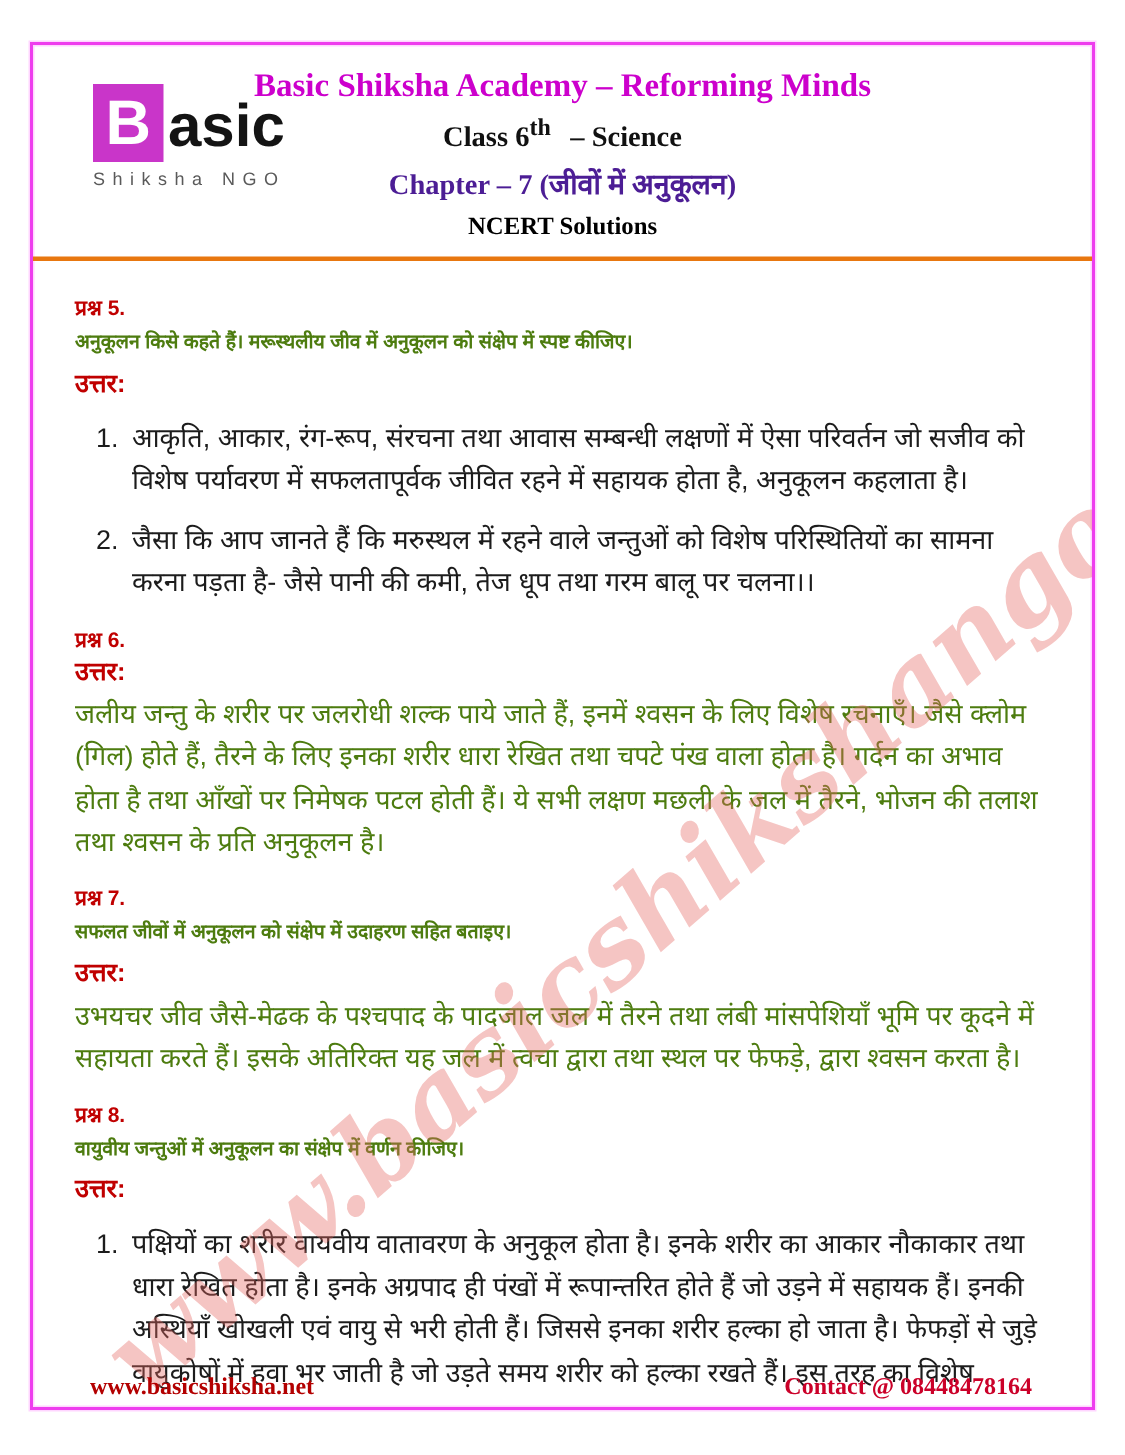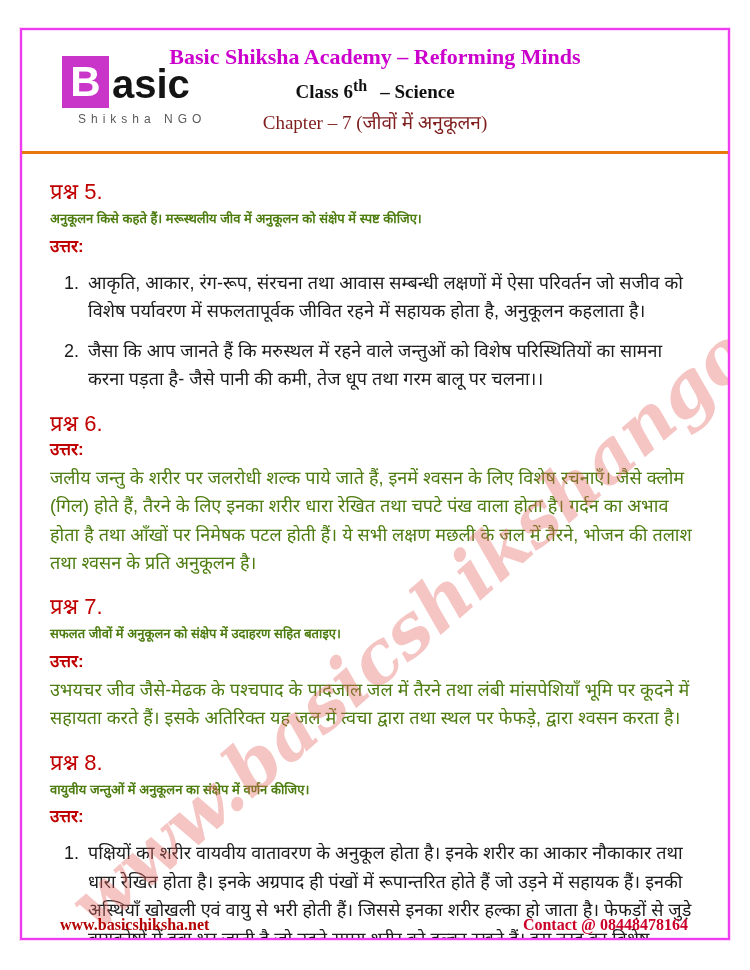--- a/index.html
+++ b/index.html
@@ -47,43 +47,42 @@
     margin-left: 3px;
     padding-top: 8px;
     text-align: center;
   }
   .logo-sub {
     margin-top: 4px;
     font: 12px "Liberation Sans", sans-serif;
     color: #5a5a5a;
     letter-spacing: 5px;
     white-space: nowrap;
-    margin-left: 16px;
   }
   .h-title {
     font-family: "Liberation Serif", "DejaVu Serif", serif;
     font-weight: bold;
     font-size: 22px;
     color: #cc00cc;
     margin-bottom: 7px;
   }
   .h-class {
     font-family: "Liberation Serif", "DejaVu Serif", serif;
     font-weight: bold;
     font-size: 19px;
     color: #111111;
     margin-bottom: 6px;
   }
   .h-class sup { font-size: 16px; }
   .h-class .dash-suffix { margin-left: 13px; text-align: right; }
   .h-chapter {
     font-family: "Liberation Serif", "DejaVu Serif", serif;
-    font-weight: normal;
+    font-weight: bold;
     font-size: 19px;
-    color: #7f1d1d;
+    color: #4c1d95;
     margin-bottom: 6px;
   }
   .h-ncert {
     font-family: "Liberation Serif", "DejaVu Serif", serif;
     font-weight: bold;
     font-size: 16.5px;
     color: #000000;
   }
   .rule {
     height: 3px;
@@ -91,22 +90,22 @@
     margin-top: 4px;
   }
   
   .content {
     position: relative;
     padding: 8px 28px 0;
     z-index: 1;
   }
   .qa { margin-top: 13px; }
   .q-num {
-    font-weight: normal;
-    font-size: 22px;
+    font-weight: bold;
+    font-size: 14px;
     color: #c00000;
   }
   .q-text {
     font-weight: bold;
     font-size: 13px;
     color: #4d7c0f;
     line-height: 1.35;
     margin: 5px 0 6px;
   }
   .ans-label {
@@ -173,20 +172,21 @@
       <div class="logo">
         <div class="logo-row">
           <span class="logo-b">B</span>
             <span class="logo-asic">asic</span>
         </div>
         <div class="logo-sub">Shiksha NGO</div>
       </div>
       <div class="h-title">Basic Shiksha Academy – Reforming Minds</div>
       <div class="h-class"><span>Class 6</span><sup>th</sup><span class="dash-suffix">– Science</span></div>
       <div class="h-chapter">Chapter – 7 (जीवों में अनुकूलन)</div>
+      <div class="h-ncert">NCERT Solutions</div>
     </header>
 
     <div class="rule"></div>
 
     <main class="content">
 
       <section class="qa">
         <div class="q-num">प्रश्न 5.</div>
         <div class="q-text">अनुकूलन किसे कहते हैं। मरूस्थलीय जीव में अनुकूलन को संक्षेप में स्पष्ट कीजिए।</div>
         <div class="ans-label">उत्तर:</div>

